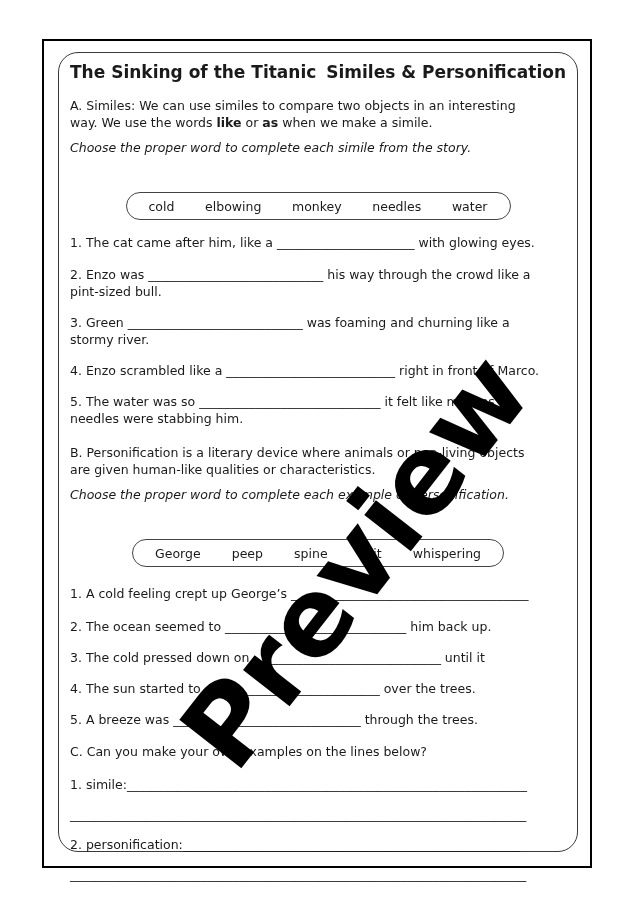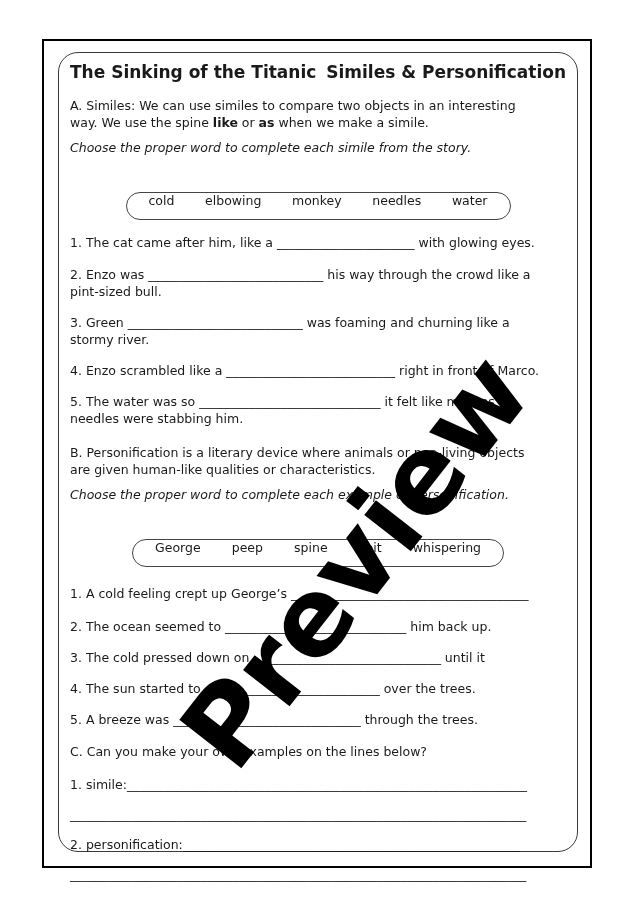--- a/index.html
+++ b/index.html
@@ -63,21 +63,21 @@
   .mb15 { margin-bottom: 15px; }
   .mb16 { margin-bottom: 16px; }
   .mb17 { margin-bottom: 17px; }
   .mb18 { margin-bottom: 18px; gap: 28px; }
   .pill {
     border: 1.2px solid #444444;
     border-radius: 15px;
     height: 28px;
     box-sizing: border-box;
     display: flex;
-    align-items: flex-start;
+    align-items: center;
     justify-content: space-between;
     padding: 0 22px;
     font-size: 12.5px;
     margin-left: auto;
     margin-right: auto;
     background: #ffffff;
     margin-top: 36px;
   }
   .pill-a { width: 385px; }
   .pill-b { width: 372px; }
@@ -107,21 +107,21 @@
 
   <div class="card">
 
     <div class="title-row">
       <span>The Sinking of the Titanic</span>
       <span>Similes &amp; Personification</span>
     </div>
 
     <div class="mb8">
       <div class="line">A. Similes: We can use similes to compare two objects in an interesting</div>
-      <div class="line"><span>way. We use the spine </span><b>like</b><span> or </span><b>as</b><span> when we make a simile.</span></div>
+      <div class="line"><span>way. We use the words </span><b>like</b><span> or </span><b>as</b><span> when we make a simile.</span></div>
     </div>
 
     <div class="line mb11">Choose the proper word to complete each simile from the story.</div>
 
     <div class="pill pill-a mb14">
       <span>cold</span>
       <span>elbowing</span>
       <span>monkey</span>
       <span>needles</span>
       <span>water</span>

